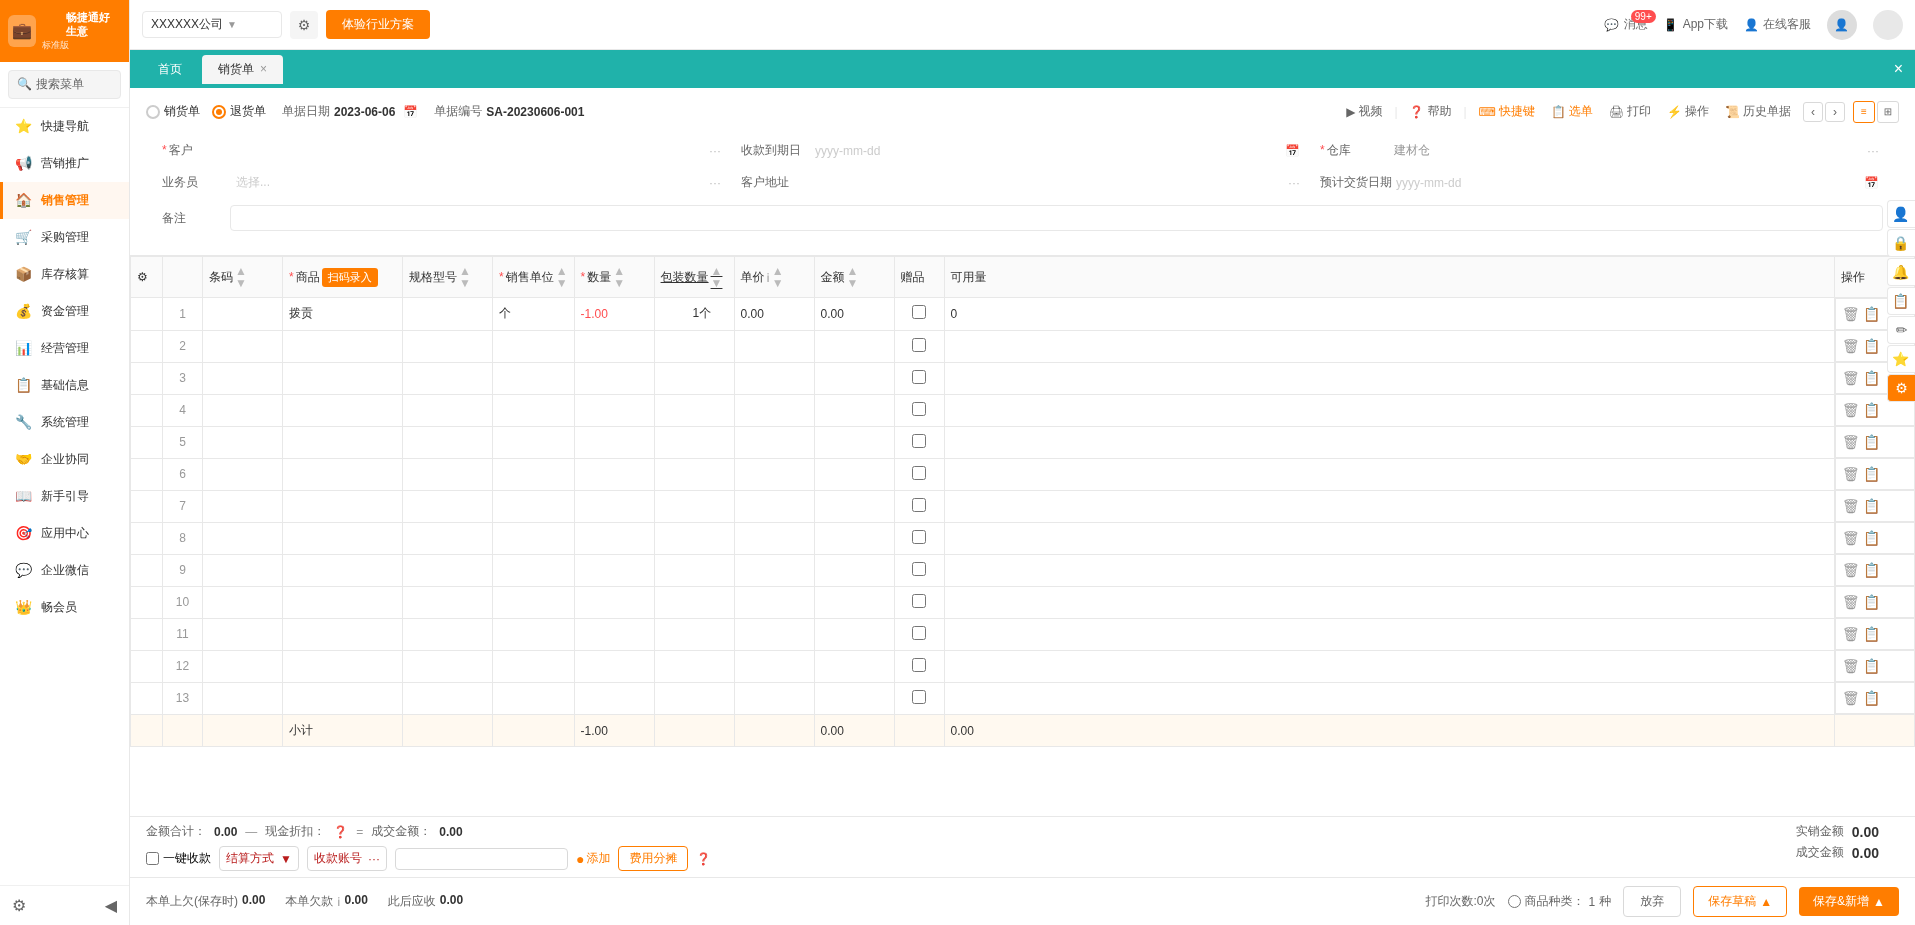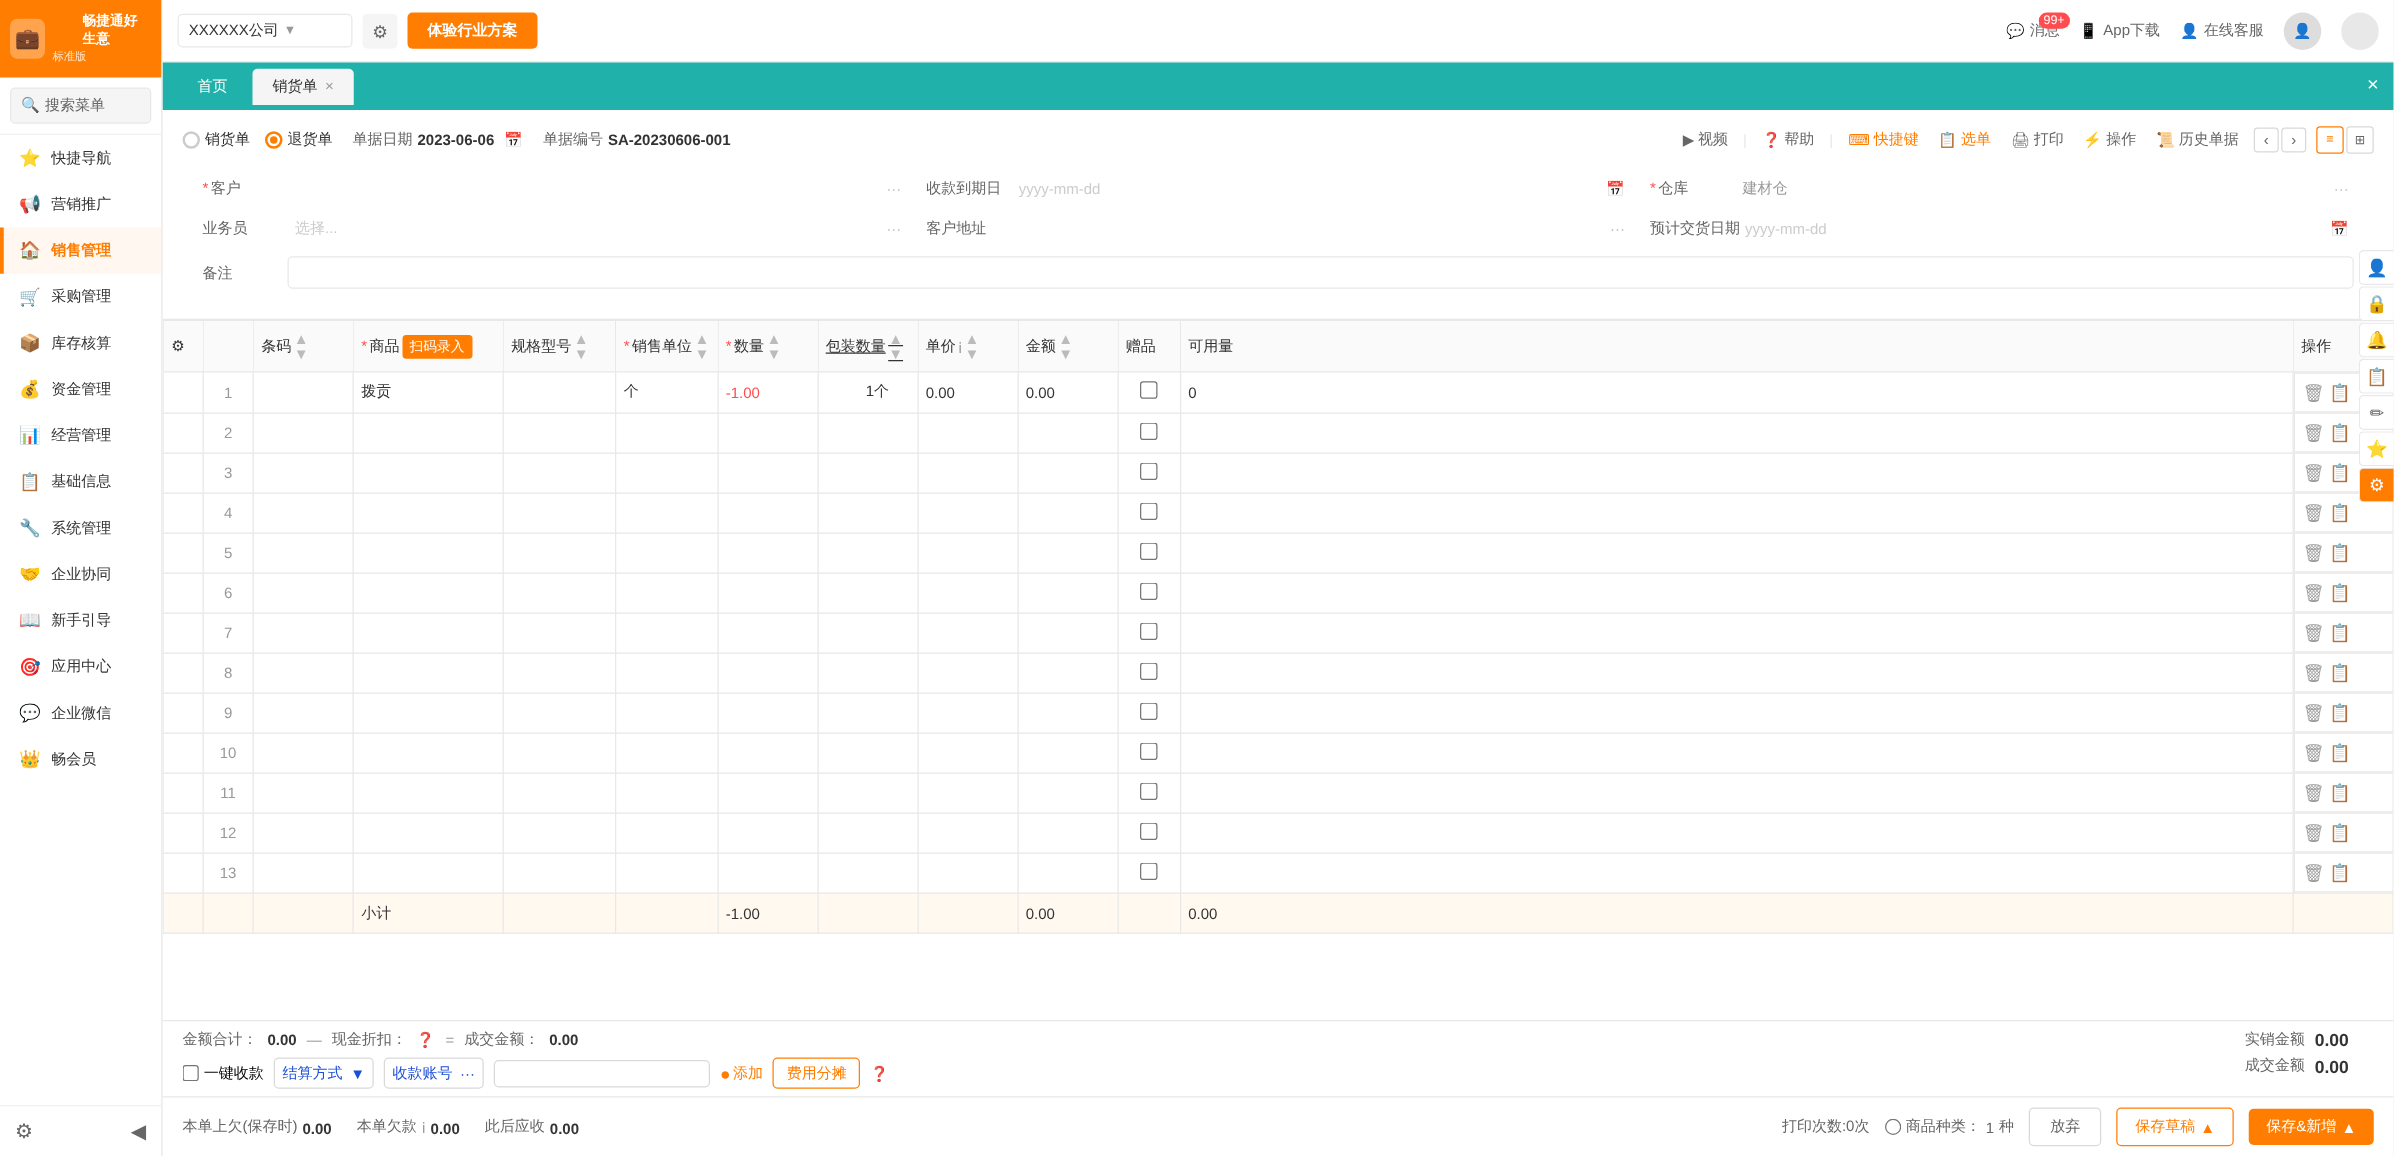--- a/index.html
+++ b/index.html
@@ -91,21 +91,21 @@
     .topbar-gear {
       width: 28px; height: 28px;
       background: #f5f5f5; border-radius: 4px;
       display: flex; align-items: center; justify-content: center;
       cursor: pointer; color: #666; font-size: 14px;
     }
     .topbar-trial-btn {
       background: #ff7d00; color: white;
       border: none; border-radius: 4px;
       padding: 6px 16px; cursor: pointer;
-      font-size: 12px; font-weight: bold;
+      font-size: 12px; font-weight: normal;
     }
     .topbar-right {
       margin-left: auto;
       display: flex; align-items: center; gap: 16px;
     }
     .topbar-msg { position: relative; cursor: pointer; color: #666; display: flex; align-items: center; gap: 4px; }
     .badge {
       background: #ff4d4f; color: white;
       border-radius: 10px; padding: 1px 4px;
       font-size: 10px; position: absolute;
@@ -255,21 +255,21 @@
       display: flex; align-items: center; gap: 8px;
       margin-bottom: 6px;
     }
     .amount-label { color: #666; }
     .amount-value { color: #333; font-weight: bold; }
     .dash { color: #999; }
     .equals { color: #999; }
     .payment-row { display: flex; align-items: center; gap: 8px; }
     .pay-select {
       border: 1px solid #d9d9d9; border-radius: 4px;
-      padding: 3px 6px; min-width: 80px; color: #1d4ed8; cursor: pointer;
+      padding: 3px 6px; min-width: 80px; color: #b91c1c; cursor: pointer;
       display: flex; align-items: center; justify-content: space-between;
     }
     .pay-input {
       border: 1px solid #d9d9d9; border-radius: 4px;
       padding: 3px 8px; color: #999; min-width: 60px;
     }
     .add-btn {
       background: none; border: none;
       color: #ff7d00; cursor: pointer; font-size: 12px;
       display: flex; align-items: center; gap: 2px;
@@ -280,21 +280,21 @@
       padding: 3px 10px; cursor: pointer; font-size: 12px;
     }
 
     
     .status-bar {
       background: #fff;
       border-top: 1px solid #e8e8e8;
       padding: 8px 16px;
       display: flex; align-items: center; gap: 20px;
     }
-    .status-item { display: flex; align-items: flex-end; gap: 4px; color: #666; }
+    .status-item { display: flex; align-items: flex-start; gap: 4px; color: #666; }
     .status-value { color: #333; font-weight: bold; }
     .status-bar-right {
       margin-left: auto;
       display: flex; align-items: center; gap: 12px;
     }
     .print-count { color: #666; }
     .product-count { display: flex; align-items: center; gap: 4px; color: #666; }
     .abandon-btn {
       border: 1px solid #d9d9d9; background: #fff;
       border-radius: 4px; padding: 6px 16px; cursor: pointer; color: #666;

